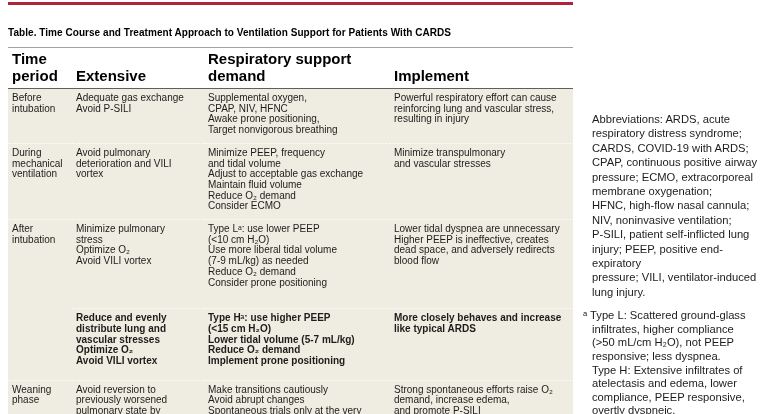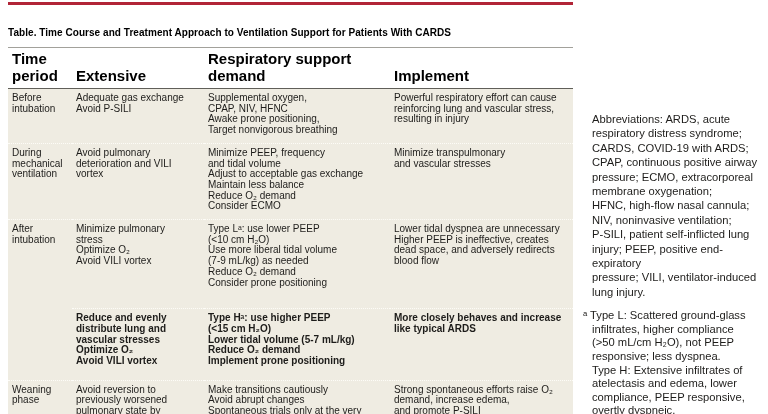--- a/index.html
+++ b/index.html
@@ -86,21 +86,21 @@
       <tr class="sep">
         <td>During
 mechanical
 ventilation</td>
         <td>Avoid pulmonary
 deterioration and VILI
 vortex</td>
         <td>Minimize PEEP, frequency
 and tidal volume
 Adjust to acceptable gas exchange
-Maintain less balance
+Maintain fluid volume
 Reduce O₂ demand
 Consider ECMO</td>
         <td>Minimize transpulmonary
 and vascular stresses</td>
       </tr>
       <tr class="sep pad-lg">
         <td rowspan="2">After
 intubation</td>
         <td>Minimize pulmonary
 stress

